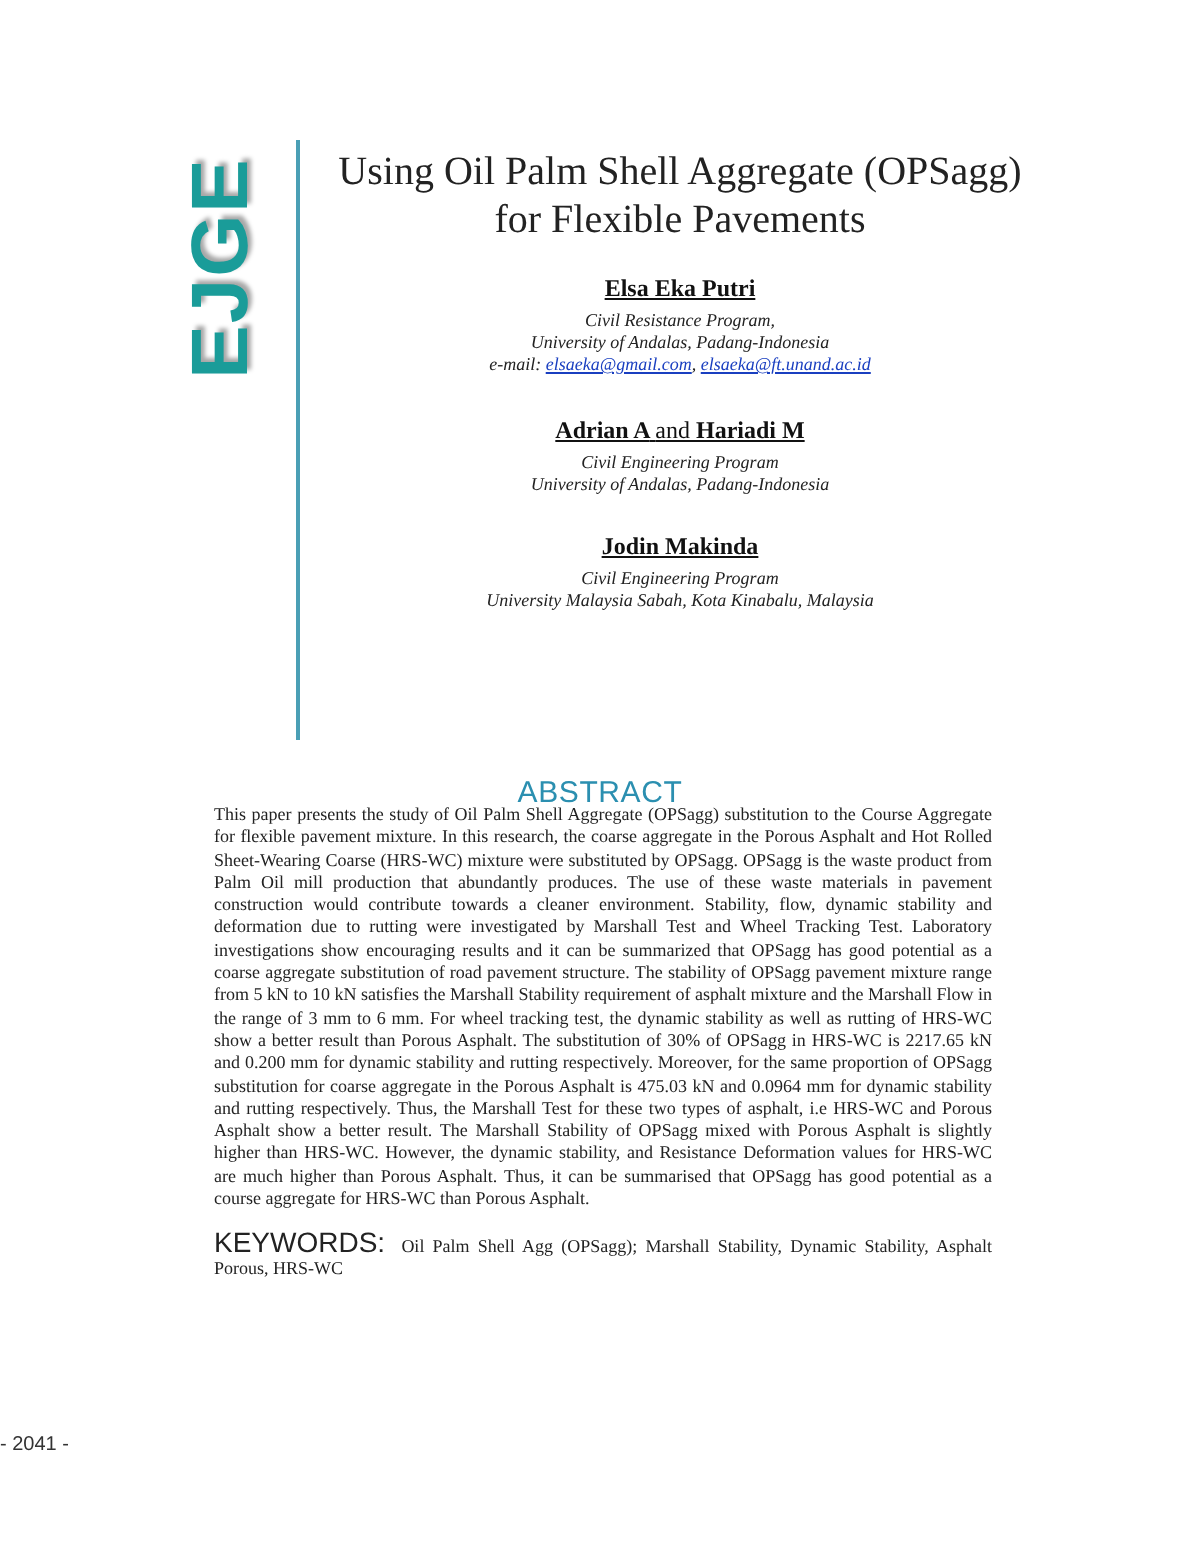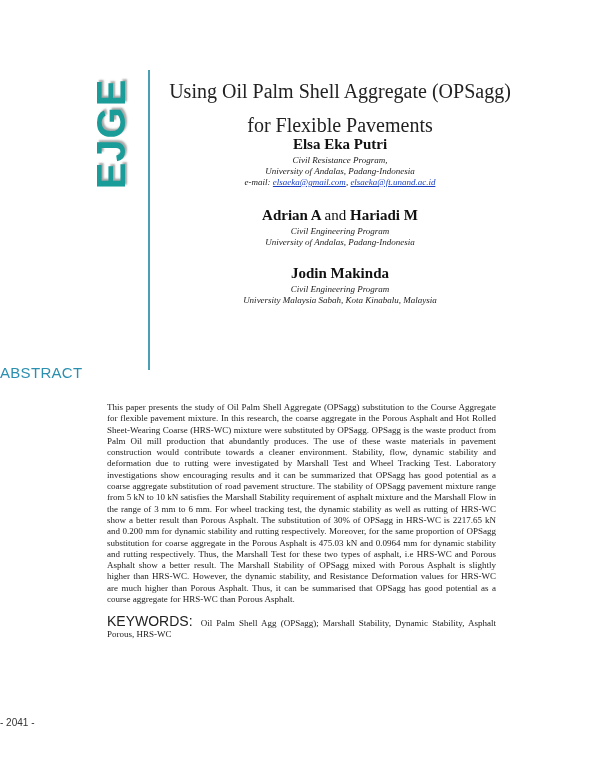--- a/index.html
+++ b/index.html
@@ -18,29 +18,29 @@
       color: #1a9c99;
       text-shadow: 2px 2px 2px rgba(0,0,0,0.35);
       white-space: nowrap;
     }
     .vline {
       position: absolute; left: 148px; top: 70px; width: 2px; height: 300px;
       background: #4a9fb5;
     }
     .title {
       position: absolute; left: 160px; width: 360px; top: 74px;
-      text-align: center; font-size: 20px; line-height: 34px; color: #222;
+      text-align: center; font-size: 20px; line-height: 24px; color: #222;
     }
     .author-block { position: absolute; left: 160px; width: 360px; text-align: center; }
-    .author-name { font-weight: bold; font-size: 15px; line-height: 15px; }
+    .author-name { font-weight: bold; font-size: 12px; line-height: 15px; text-decoration: underline; }
     .author-name .and { font-weight: normal; }
     .affil { font-style: italic; font-size: 9px; line-height: 11px; color: #222; }
     .affil a { color: #1a3fc0; text-decoration: underline; }
     .abstract-heading {
-      position: absolute; left: 0; width: 600px; top: 364px; text-align: left;
+      position: absolute; left: 0; width: 600px; top: 388px; text-align: center;
       font-family: "Liberation Sans", "DejaVu Sans", sans-serif;
       font-size: 15px; color: #2b8fb0; letter-spacing: 0.3px;
     }
     .abstract-body {
       position: absolute; left: 107px; width: 389px; top: 402px;
       font-size: 9px; line-height: 11.3px; text-align: justify; color: #222;
     }
     .keywords {
       position: absolute; left: 107px; width: 389px; top: 616px;
       font-size: 9px; line-height: 11px; text-align: justify; color: #222;

